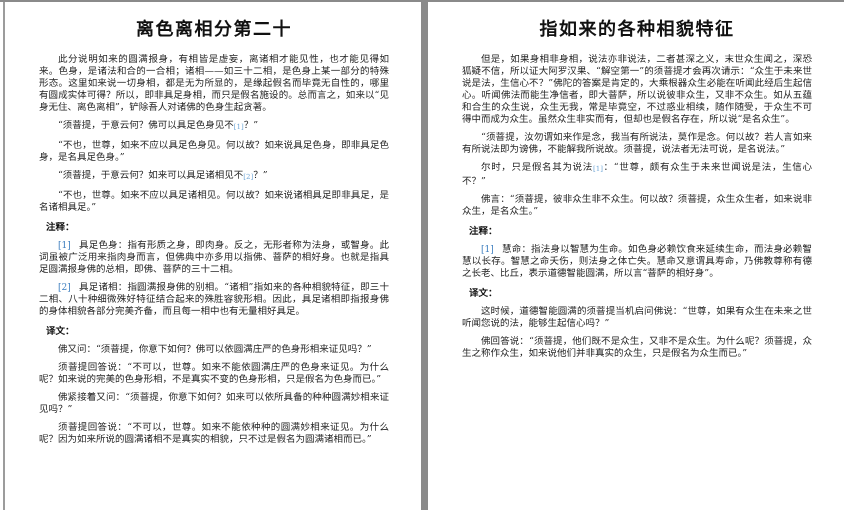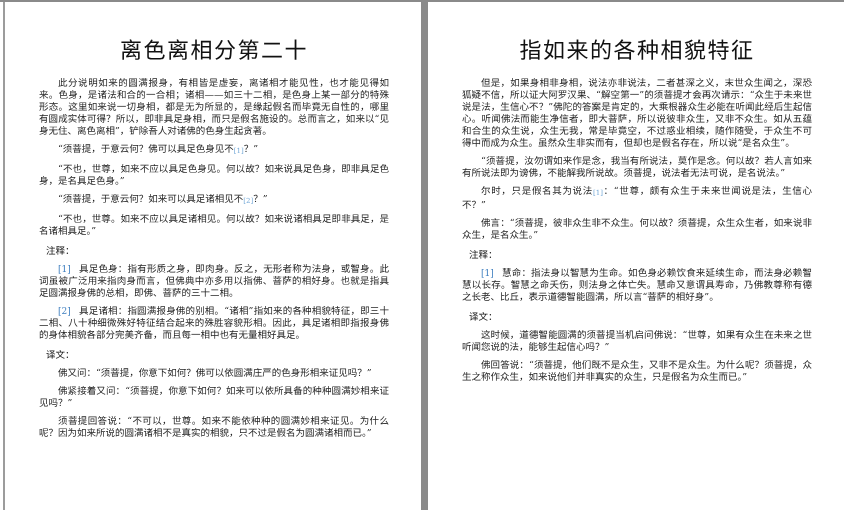--- a/index.html
+++ b/index.html
@@ -33,41 +33,41 @@
     box-shadow: 1px 0 0 #e8e8e8;
   }
   .page {
     flex: 1 1 0;
     box-sizing: border-box;
     padding: 0 20px 0 22px;
     background: #ffffff;
     overflow: hidden;
   }
   .page-title {
-    margin: 30px 0 13px 0;
+    margin: 12px 0 13px 0;
     text-align: center;
-    font-size: 22px;
-    font-weight: 400;
+    font-size: 18px;
+    font-weight: 700;
     letter-spacing: 1.5px;
     color: #111111;
   }
   .page-body {
     font-size: 9.5px;
     line-height: 12px;
     color: var(--text, #262626);
     text-align: justify;
   }
   .para {
     margin: 6px 12px;
     text-indent: 2em;
   }
   .section-header {
     margin: 8px 0 4px 0;
     font-size: 9.5px;
-    font-weight: normal;
+    font-weight: bold;
     color: #111111;
     text-indent: 2em;
   }
   .ref {
     font-size: 7px;
     color: var(--ref-link, #74a9d8);
     text-decoration: none;
     vertical-align: -1px;
     cursor: pointer;
   }
@@ -92,20 +92,21 @@
         <p class="para"><span>此分说明如来的圆满报身，有相皆是虚妄，离诸相才能见性，也才能见得如来。色身，是诸法和合的一合相；诸相——如三十二相，是色身上某一部分的特殊形态。这里如来说一切身相，都是无为所显的，是缘起假名而毕竟无自性的，哪里有圆成实体可得？所以，即非具足身相，而只是假名施设的。总而言之，如来以“见身无住、离色离相”，铲除吾人对诸佛的色身生起贪著。</span></p>
         <p class="para"><span>“须菩提，于意云何？佛可以具足色身见不</span><a class="ref">[1]</a><span>？”</span></p>
         <p class="para"><span>“不也，世尊，如来不应以具足色身见。何以故？如来说具足色身，即非具足色身，是名具足色身。”</span></p>
         <p class="para"><span>“须菩提，于意云何？如来可以具足诸相见不</span><a class="ref">[2]</a><span>？”</span></p>
         <p class="para"><span>“不也，世尊。如来不应以具足诸相见。何以故？如来说诸相具足即非具足，是名诸相具足。”</span></p>
         <h3 class="section-header">注释：</h3>
         <p class="para"><a class="note-marker">[1]</a><span>具足色身：指有形质之身，即肉身。反之，无形者称为法身，或智身。此词虽被广泛用来指肉身而言，但佛典中亦多用以指佛、菩萨的相好身。也就是指具足圆满报身佛的总相，即佛、菩萨的三十二相。</span></p>
         <p class="para"><a class="note-marker">[2]</a><span>具足诸相：指圆满报身佛的别相。“诸相”指如来的各种相貌特征，即三十二相、八十种细微殊好特征结合起来的殊胜容貌形相。因此，具足诸相即指报身佛的身体相貌各部分完美齐备，而且每一相中也有无量相好具足。</span></p>
         <h3 class="section-header">译文：</h3>
         <p class="para"><span>佛又问：“须菩提，你意下如何？佛可以依圆满庄严的色身形相来证见吗？”</span></p>
+        <p class="para"><span>须菩提回答说：“不可以，世尊。如来不能依圆满庄严的色身来证见。为什么呢？如来说的完美的色身形相，不是真实不变的色身形相，只是假名为色身而已。”</span></p>
         <p class="para"><span>佛紧接着又问：“须菩提，你意下如何？如来可以依所具备的种种圆满妙相来证见吗？”</span></p>
         <p class="para"><span>须菩提回答说：“不可以，世尊。如来不能依种种的圆满妙相来证见。为什么呢？因为如来所说的圆满诸相不是真实的相貌，只不过是假名为圆满诸相而已。”</span></p>
       </div>
   </section>
 
   <div class="divider"></div>
 
   <section class="page">
     <h1 class="page-title">指如来的各种相貌特征</h1>
     <div class="page-body">

